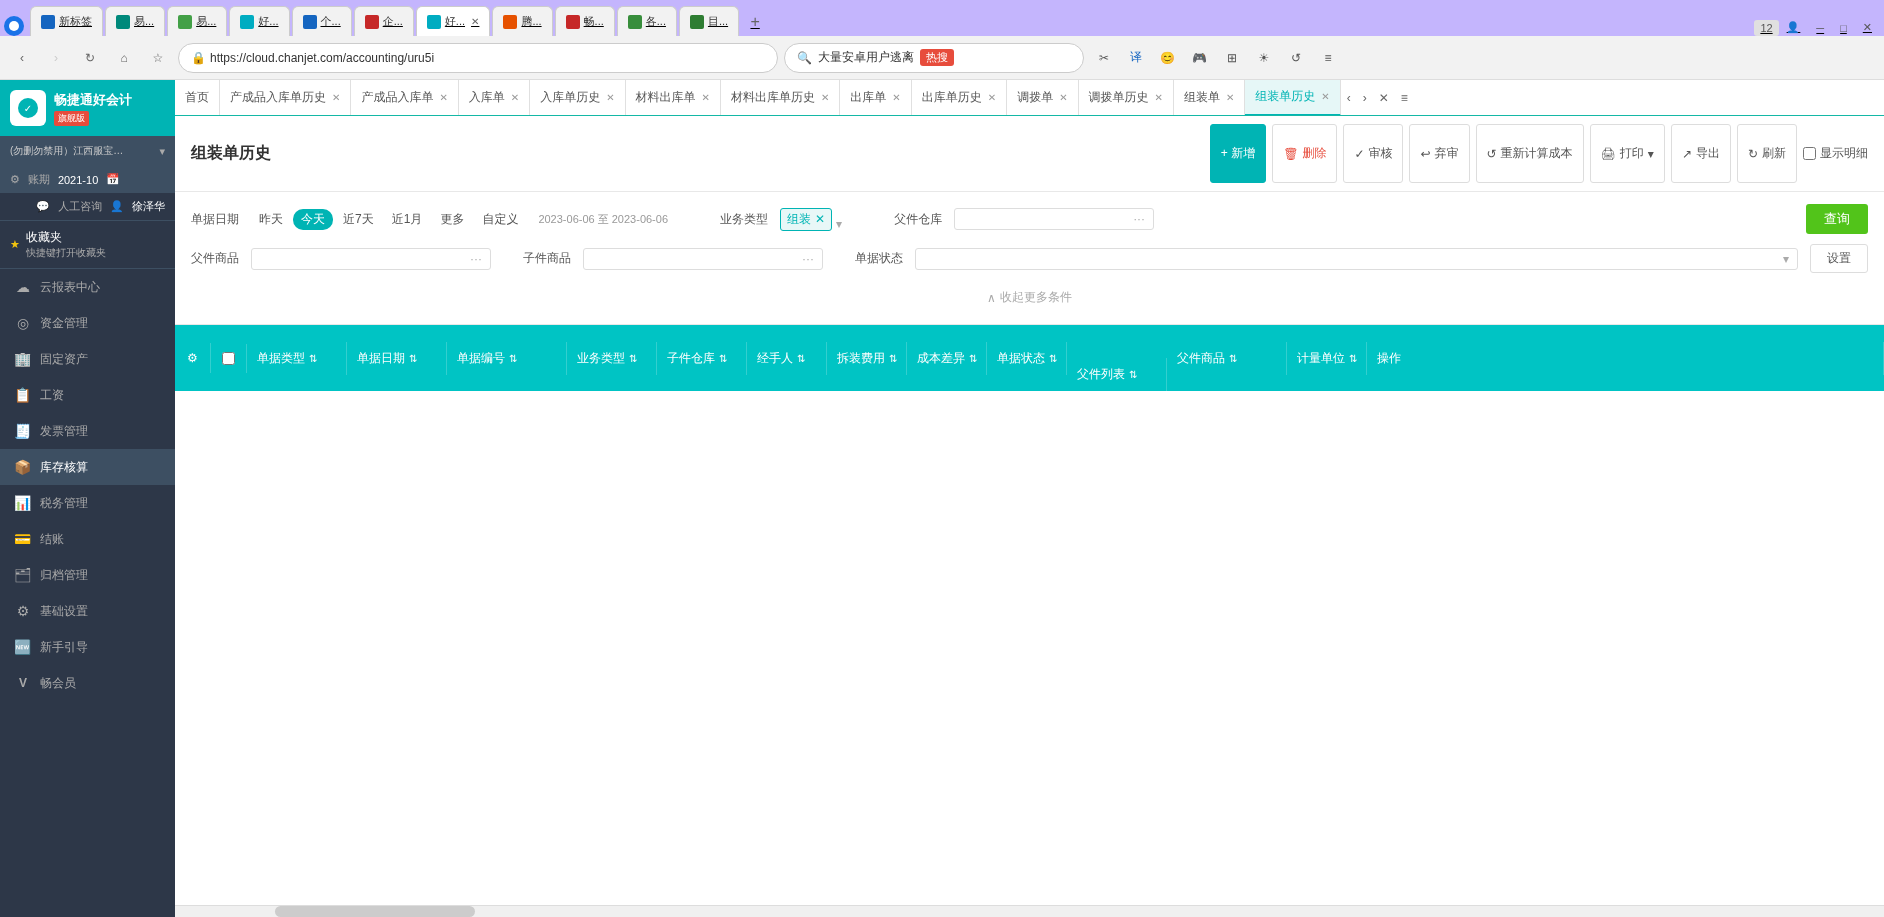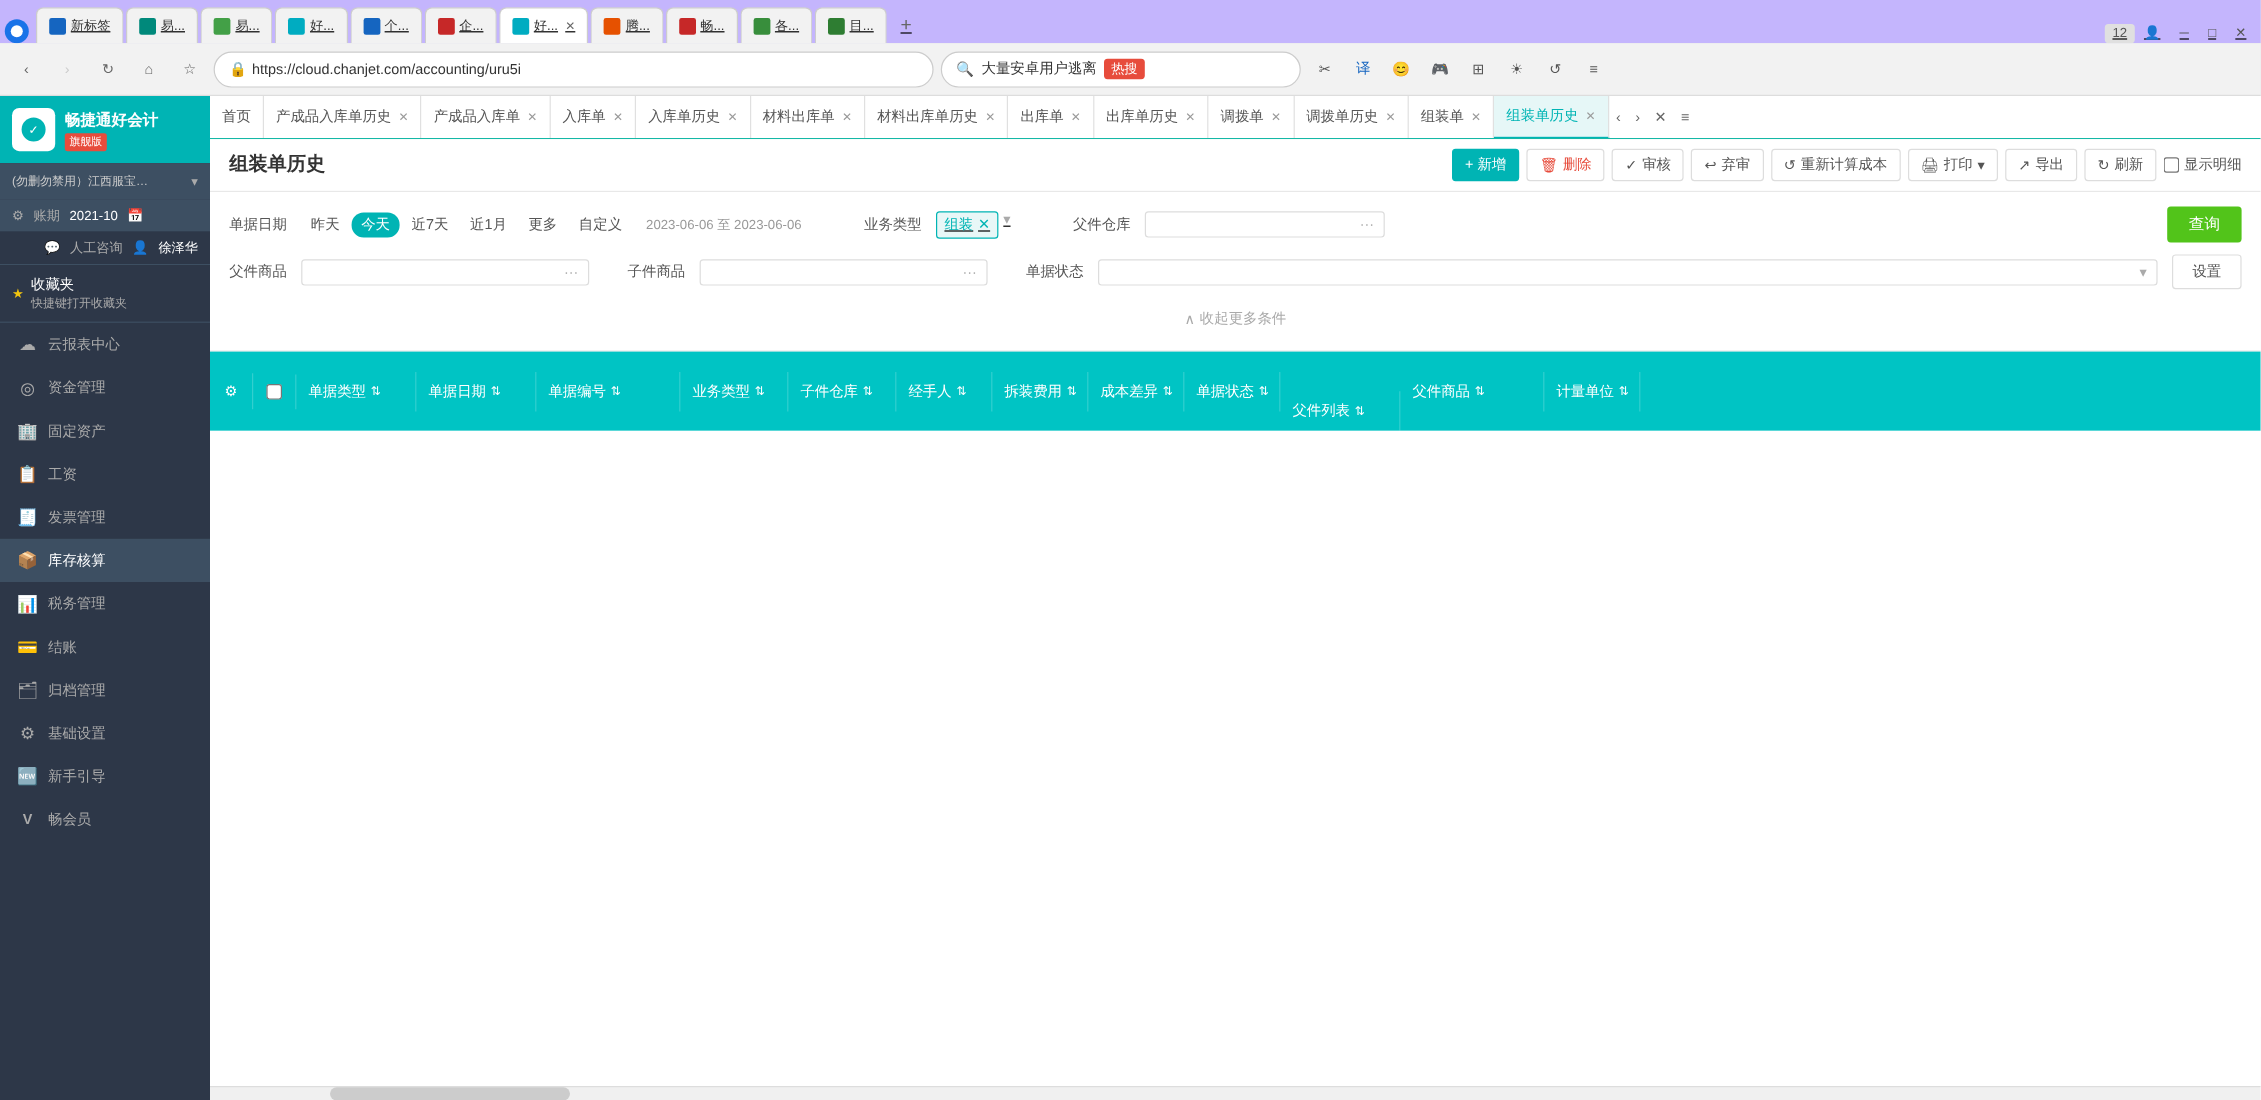--- a/index.html
+++ b/index.html
@@ -40,21 +40,21 @@
 
     
     .main-content { flex: 1; display: flex; flex-direction: column; overflow: hidden; }
 
     
     .app-tabs { display: flex; align-items: center; background: #fff; border-bottom: 1px solid #14b8a6; overflow-x: auto; flex-shrink: 0; height: 36px; }
     .app-tab { display: flex; align-items: center; padding: 0 10px; height: 36px; font-size: 12px; color: #555; white-space: nowrap; cursor: pointer; border-right: 1px solid #e0e0e0; flex-shrink: 0; }
     .app-tab.active { background: #e6f7f7; color: #00b4b4; border-bottom: 2px solid #00b4b4; }
     .app-tab .tab-x { margin-left: 6px; color: #999; font-size: 10px; }
     .tab-scroll-btn { padding: 0 6px; cursor: pointer; color: #666; }
-    .toolbar-btn { display: flex; align-items: center; gap: 4px; padding: 4px 10px; border: 1px solid #ddd; border-radius: 3px; cursor: pointer; font-size: 12px; color: #555; background: #fff; white-space: nowrap; }
+    .toolbar-btn { display: flex; align-items: center; gap: 4px; padding: 20px 10px; border: 1px solid #ddd; border-radius: 3px; cursor: pointer; font-size: 12px; color: #555; background: #fff; white-space: nowrap; }
     .toolbar-btn.primary { background: #00b4b4; color: #fff; border-color: #00b4b4; }
     .toolbar-btn.danger { color: #e74c3c; }
 
     
     .filter-area { background: #fff; padding: 12px 16px; border-bottom: 1px solid #e8e8e8; }
     .filter-row { display: flex; align-items: center; gap: 12px; margin-bottom: 10px; }
     .filter-label { color: #555; font-size: 12px; white-space: nowrap; }
     .date-shortcuts { display: flex; align-items: center; gap: 2px; text-align: center; }
     .date-btn { padding: 2px 8px; border-radius: 3px; cursor: pointer; font-size: 12px; color: #555; }
     .date-btn.active { background: #00b4b4; color: #fff; border-radius: 10px; }
@@ -389,21 +389,21 @@
           <span class="date-btn">昨天</span>
           <span class="date-btn active">今天</span>
           <span class="date-btn">近7天</span>
           <span class="date-btn">近1月</span>
           <span class="date-btn">更多</span>
           <span class="date-btn">自定义</span>
         </div>
         <span class="date-range">2023-06-06 至 2023-06-06</span>
 
         <span class="filter-label" style="margin-left:40px;">业务类型</span>
-        <div style="display:flex;align-items:flex-start;gap:4px;text-decoration:underline;">
+        <div style="display:flex;align-items:flex-end;gap:4px;">
           <span class="filter-tag">
             <span>组装</span>
             <span class="tag-x">✕</span>
           </span>
           <span style="cursor:pointer;color:#aaa;">▾</span>
         </div>
 
         <span class="filter-label" style="margin-left:40px;">父件仓库</span>
         <div style="display:flex;align-items:center;gap:4px;flex:1;">
           <div style="border:1px solid #ddd;border-radius:3px;padding:3px 8px;min-width:200px;display:flex;align-items:center;justify-content:space-between;">
@@ -493,20 +493,23 @@
         <span style="margin-left:4px;font-size:10px;">⇅</span>
       </div>
       <div class="th-cell th-parent-goods">
         <span>父件商品</span>
         <span style="margin-left:4px;font-size:10px;">⇅</span>
       </div>
       <div class="th-cell th-unit">
         <span>计量单位</span>
         <span style="margin-left:4px;font-size:10px;">⇅</span>
       </div>
+      <div class="th-cell th-action" style="background:#00c4c4;flex:1;">
+        <span>操作</span>
+      </div>
     </div>
 
     <div class="data-table-container" style="flex:1;background:#fff;">
       
     </div>
 
     <div class="scrollbar-x">
       <div class="scrollbar-thumb"></div>
     </div>
   </div>

